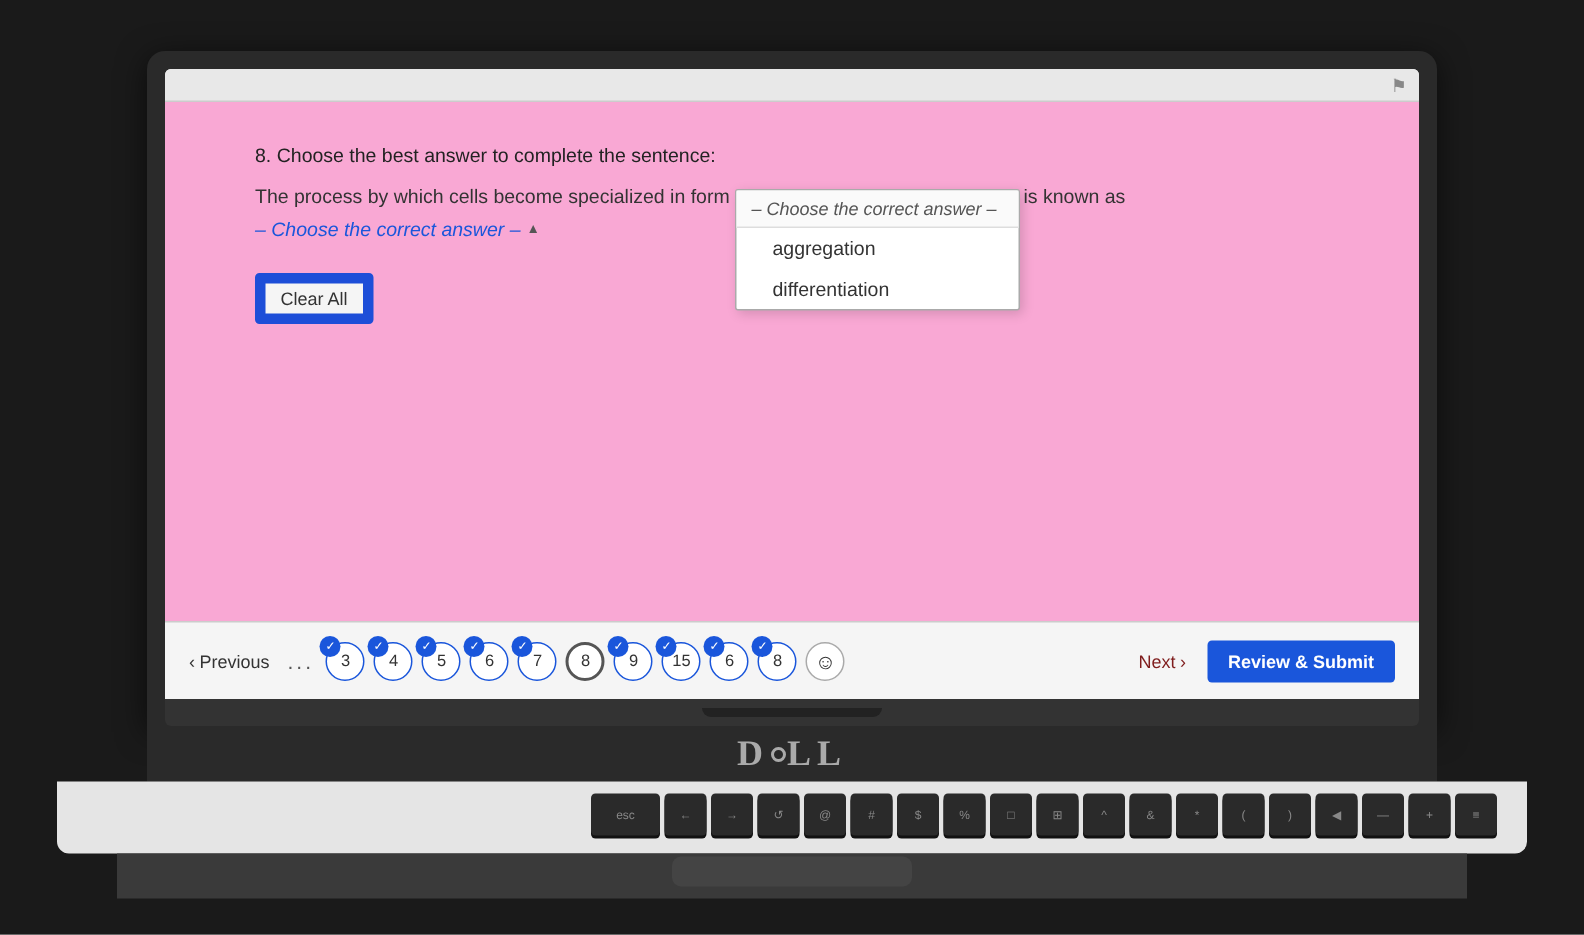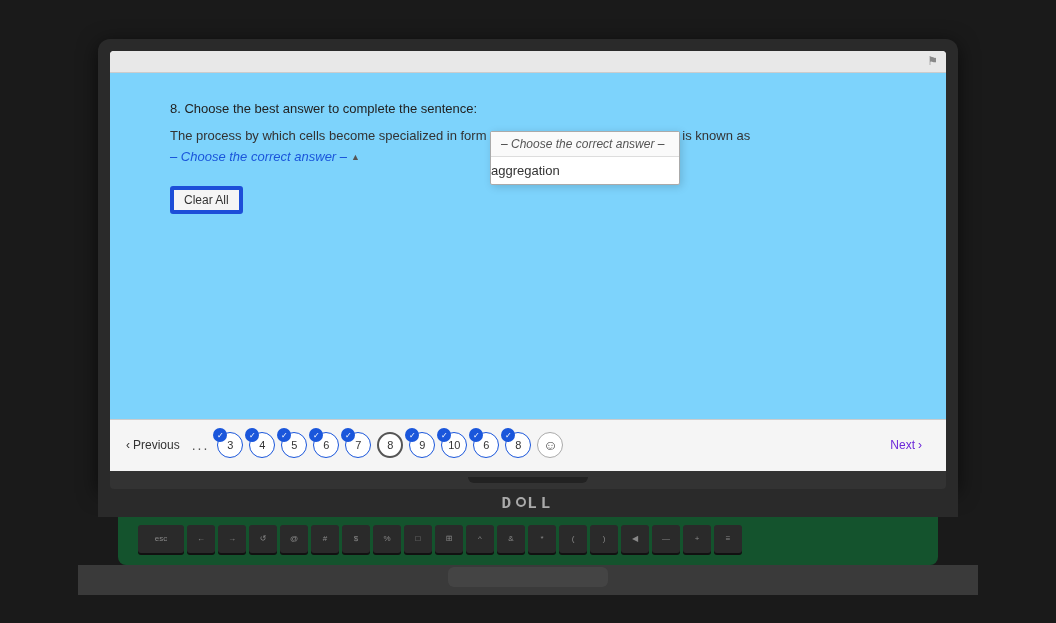--- a/index.html
+++ b/index.html
@@ -54,21 +54,21 @@
     }
 
     .flag-icon {
       color: #888;
       font-size: 12px;
     }
 
     
     .main-area {
       flex: 1;
-      background: #7dd3fc;
+      background: #f9a8d4;
       padding: 28px 40px 0 60px;
       position: relative;
     }
 
     .question-number {
       font-size: 13px;
       color: #222;
       margin-bottom: 10px;
       font-weight: normal;
     }
@@ -98,21 +98,21 @@
     }
 
     .dropdown-trigger::after {
       content: "▲";
       font-size: 9px;
       color: #555;
     }
 
     .clear-all-btn {
       display: inline-block;
-      border: 4px solid #1d4ed8;
+      border: 7px solid #1d4ed8;
       background: #f5f5f5;
       padding: 3px 10px;
       font-size: 12px;
       color: #333;
       cursor: pointer;
       border-radius: 3px;
       margin-top: 4px;
     }
 
     
@@ -131,21 +131,21 @@
     .dropdown-menu .dropdown-header {
       padding: 5px 10px;
       font-size: 12px;
       color: #555;
       font-style: italic;
       border-bottom: 1px solid #ddd;
       background: #fafafa;
     }
 
     .dropdown-menu .dropdown-item {
-      padding: 6px 0;
+      padding: 6px 24px;
       font-size: 13px;
       color: #333;
       cursor: pointer;
     }
 
     
     .bottom-nav {
       background: #f5f5f5;
       border-top: 1px solid #ccc;
       height: 52px;
@@ -217,21 +217,21 @@
       font-size: 14px;
     }
 
     .spacer { flex: 1; }
 
     .nav-next {
       display: flex;
       align-items: center;
       gap: 3px;
       font-size: 12px;
-      color: #6d28d9;
+      color: #7f1d1d;
       cursor: pointer;
       margin-right: 8px;
       margin-left: 24px;
     }
 
     .review-btn {
       background: #1a56db;
       color: white;
       border: none;
       padding: 7px 14px;
@@ -264,47 +264,47 @@
       background: #2a2a2a;
       width: 860px;
       display: flex;
       flex-direction: column;
       align-items: center;
       padding: 6px 0 4px 0;
     }
 
     .dell-logo {
       color: #aaa;
-      font-size: 16px;
+      font-size: 24px;
       font-weight: bold;
       letter-spacing: 4px;
-      font-family: Liberation Mono, monospace;
+      font-family: Liberation Serif, serif;
     }
 
     .dell-logo .dell-circle {
       display: inline-block;
       width: 10px;
       height: 10px;
       border: 2px solid #aaa;
       border-radius: 50%;
       vertical-align: middle;
       margin: 0 1px;
       position: relative;
       top: -1px;
     }
 
     
     .keyboard-area {
-      background: #14532d;
-      width: 820px;
+      background: #e5e5e5;
+      width: 980px;
       border-radius: 0 0 8px 8px;
       padding: 8px 20px 12px 20px;
       display: flex;
       flex-direction: column;
-      align-items: flex-start;
+      align-items: flex-end;
       gap: 4px;
     }
 
     .keyboard-row {
       display: flex;
       gap: 3px;
       align-items: flex-end;
     }
 
     .key {
@@ -361,20 +361,21 @@
             <span>The process by which cells become specialized in form and function during development is known as</span>
             <button class="dropdown-trigger">– Choose the correct answer –</button>
           </div>
 
           <button class="clear-all-btn">Clear All</button>
 
           
           <div class="dropdown-menu">
             <div class="dropdown-header">– Choose the correct answer –</div>
             <div class="dropdown-item">aggregation</div>
+            <div class="dropdown-item">differentiation</div>
           </div>
         </div>
 
         <div class="bottom-nav">
           <div class="nav-prev">
             <span>‹</span>
             <span>Previous</span>
           </div>
 
           <span class="nav-dots">...</span>
@@ -408,21 +409,21 @@
             <span>8</span>
           </div>
 
           <div class="page-btn checked">
             <span class="check-icon">✓</span>
             <span>9</span>
           </div>
 
           <div class="page-btn checked">
             <span class="check-icon">✓</span>
-            <span>10</span>
+            <span>15</span>
           </div>
 
           <div class="page-btn checked">
             <span class="check-icon">✓</span>
             <span>6</span>
           </div>
 
           <div class="page-btn checked">
             <span class="check-icon">✓</span>
             <span>8</span>
@@ -432,20 +433,21 @@
             <span>☺</span>
           </div>
 
           <div class="spacer"></div>
 
           <div class="nav-next">
             <span>Next</span>
             <span>›</span>
           </div>
 
+          <button class="review-btn">Review &amp; Submit</button>
         </div>
 
       </div>
     </div>
     <div class="laptop-base">
       <div class="laptop-notch"></div>
     </div>
   </div>
 
   <div class="dell-area">

